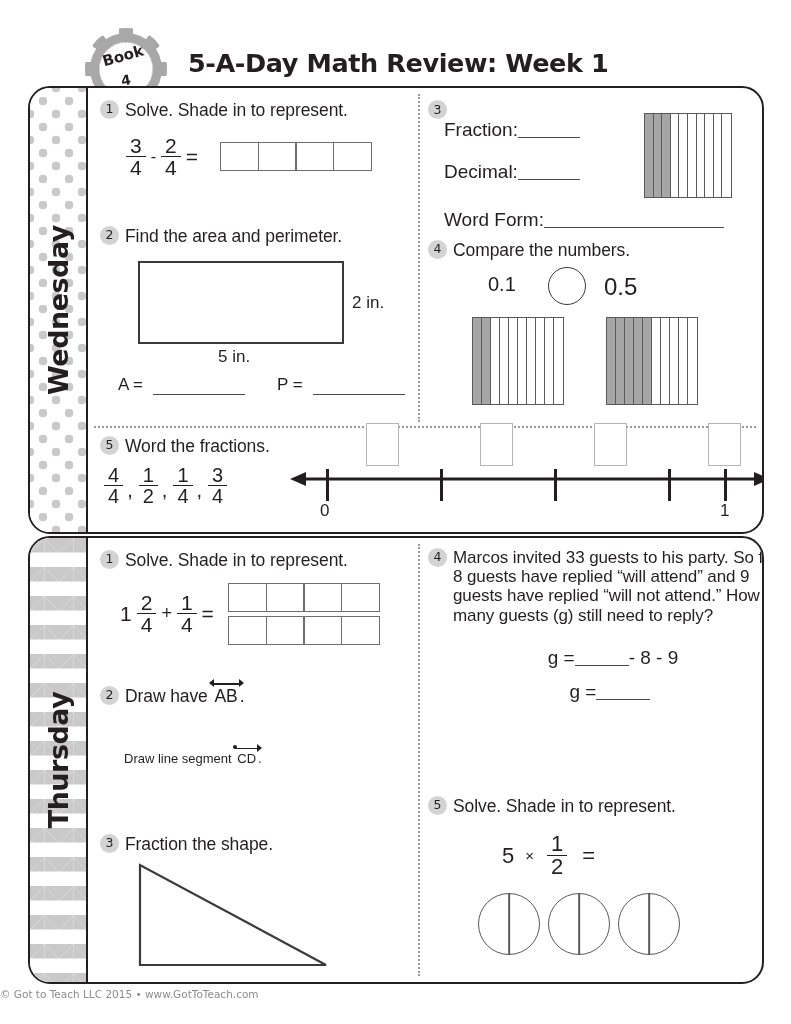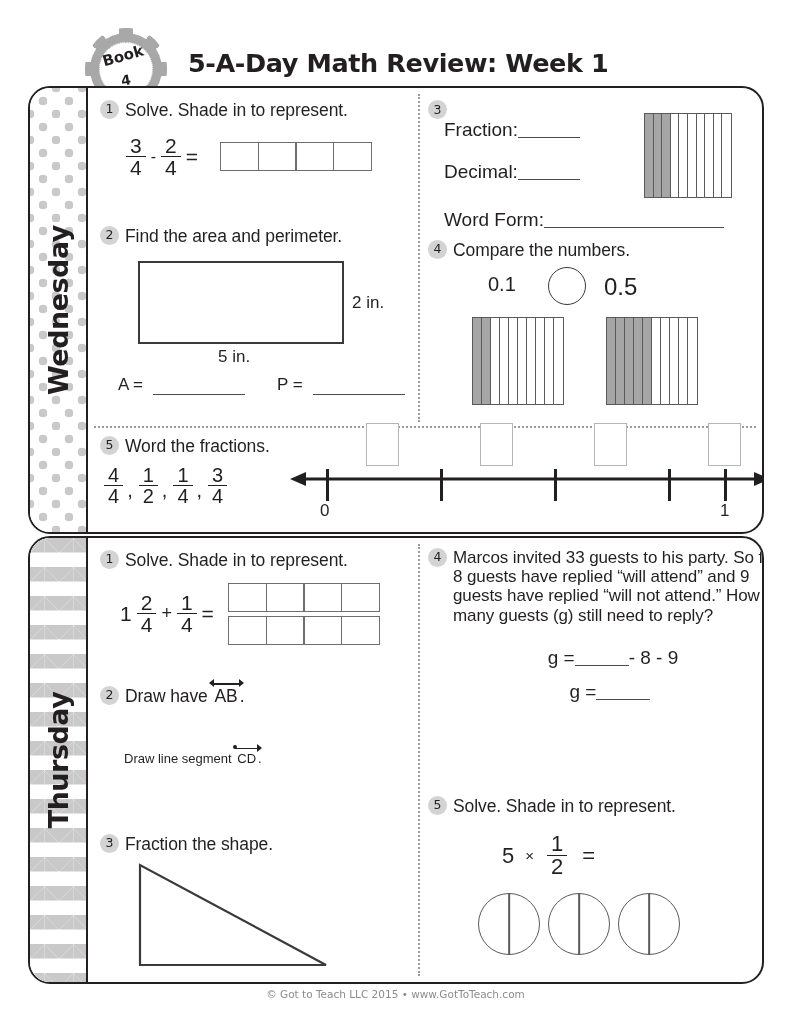--- a/index.html
+++ b/index.html
@@ -286,21 +286,21 @@
     position: absolute; top: -6px;
     width: 4px; height: 4px; border-radius: 50%;
     background: #231f20;
   }
   .ovl .dot-l { left: -2px; }
 
   
   #footer {
     position: absolute;
     left: 0; top: 988px; width: 791px;
-    text-align: center;
+    text-align: left;
     font-size: 10.5px;
     color: #8c8c8c;
     font-family: "DejaVu Sans", sans-serif;
   }
 </style>
 </head>
 <body>
 
 <div id="header">
 

